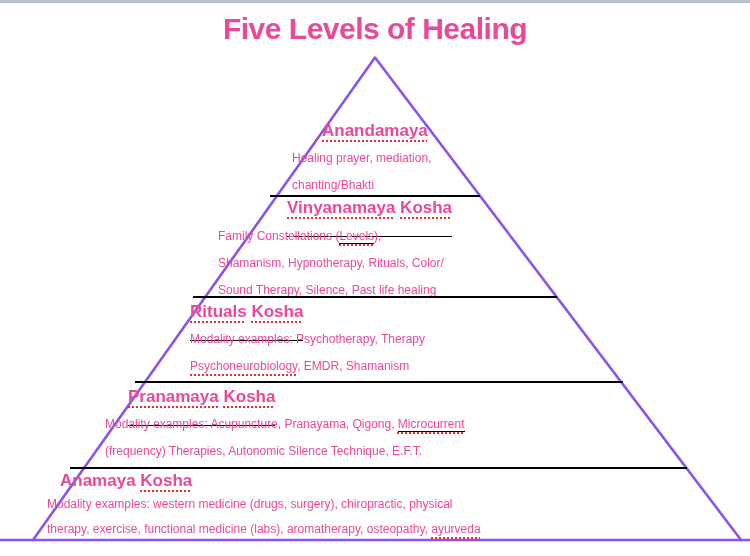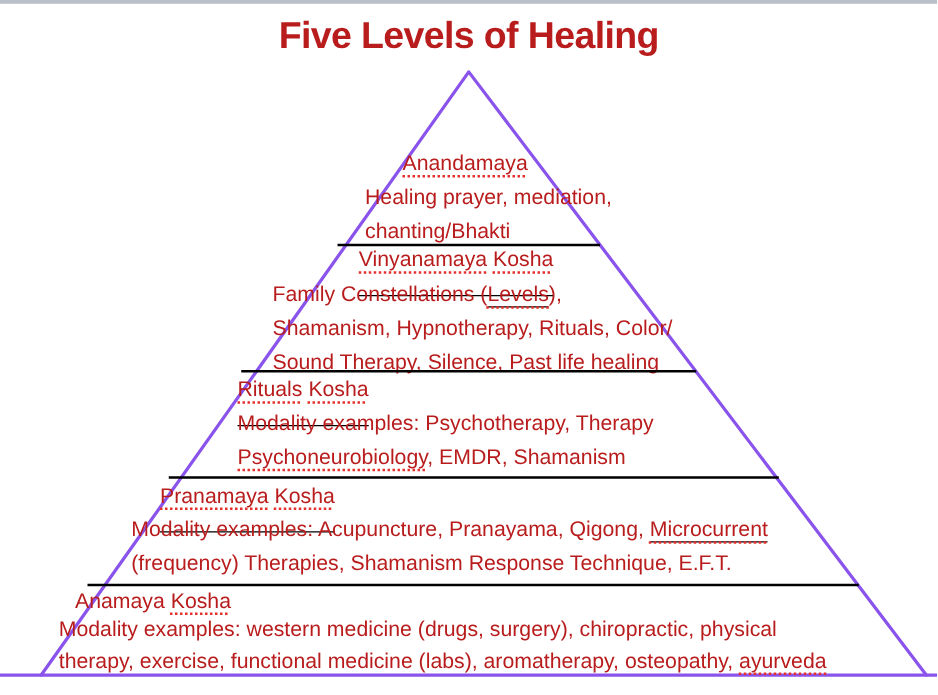--- a/index.html
+++ b/index.html
@@ -2,42 +2,42 @@
 <html><head>
 <meta charset="utf-8">
 <style>
   html,body{margin:0;padding:0;background:#fff;}
   .stage{
     position:relative;
     width:750px;height:556px;
     background:#ffffff;
     overflow:hidden;
     font-family:"Liberation Sans", sans-serif;
-    color:#b91c1c;
+    color:#ec4899;
   }
   .top-rule{
     position:absolute;top:0;left:0;width:750px;height:3px;
     background:#bac0c7;
   }
   .title{
     position:absolute;top:12px;left:0;width:750px;
     text-align:center;
     font-size:30px;font-weight:bold;letter-spacing:-0.5px;
   }
   .pyr{position:absolute;top:0;left:0;width:750px;height:556px;}
   .hline{
     position:absolute;height:1.8px;background:#000;
   }
   .lh{
     position:absolute;
-    font-size:17px;font-weight:normal;line-height:20px;white-space:nowrap;
+    font-size:17px;font-weight:bold;line-height:20px;white-space:nowrap;
   }
   .lb{
     position:absolute;
-    font-size:17px;line-height:20px;white-space:nowrap;
+    font-size:12px;line-height:20px;white-space:nowrap;
   }
   .hu{border-bottom:1.7px solid #000;padding-bottom:18px;}
   .i{}
   .u{border-bottom:1.6px solid #000;}
   .sp{
     text-decoration-line:underline;
     text-decoration-style:dotted;
     text-decoration-color:#e5302c;
     text-decoration-thickness:1.5px;
     text-underline-offset:3.5px;
@@ -71,21 +71,21 @@
   <div class="hline" style="top:296px;left:193px;width:364px"></div>
 
   <div class="lh hu" style="top:302px;left:190px"><span class="sp">Rituals</span><span> </span><span class="sp">Kosha</span></div>
   <div class="lb" style="top:329px;left:190px"><span class="i">Modality examples:</span><span> Psychotherapy, Therapy</span></div>
   <div class="lb" style="top:356px;left:190px"><span class="sp">Psychoneurobiology</span><span>, EMDR, Shamanism</span></div>
 
   <div class="hline" style="top:381px;left:135px;width:488px"></div>
 
   <div class="lh hu" style="top:387px;left:128px"><span class="sp">Pranamaya</span><span> </span><span class="sp">Kosha</span></div>
   <div class="lb" style="top:414px;left:105px"><span class="i">Modality examples:</span><span> Acupuncture, Pranayama, Qigong, </span><span class="u sp">Microcurrent</span></div>
-  <div class="lb" style="top:441px;left:105px"><span>(frequency) Therapies, Shamanism Response Technique, E.F.T.</span></div>
+  <div class="lb" style="top:441px;left:105px"><span>(frequency) Therapies, Autonomic Silence Technique, E.F.T.</span></div>
 
   <div class="hline" style="top:467px;left:70px;width:617px"></div>
 
   <div class="lh" style="top:471px;left:60px"><span>Anamaya</span><span> </span><span class="sp">Kosha</span></div>
   <div class="lb" style="top:494px;left:47px"><span class="i">Modality examples:</span><span> western medicine (drugs, surgery), chiropractic, physical</span></div>
   <div class="lb" style="top:519px;left:47px"><span>therapy, exercise, functional medicine (labs), aromatherapy, osteopathy, </span><span class="sp">ayurveda</span></div>
 
 </div>
 
 </body></html>

